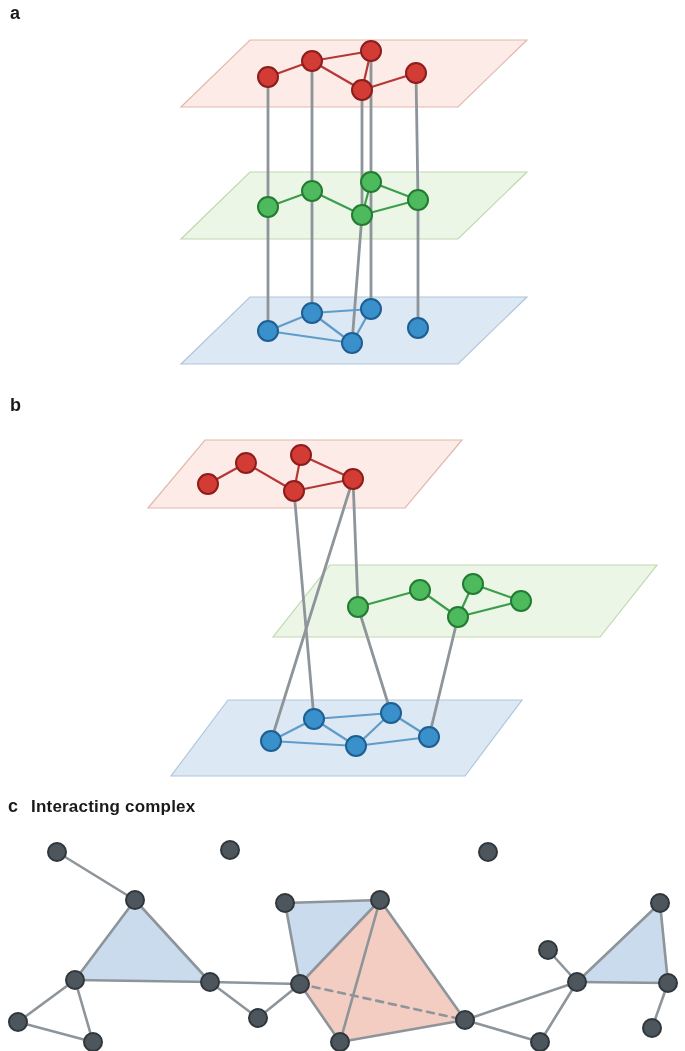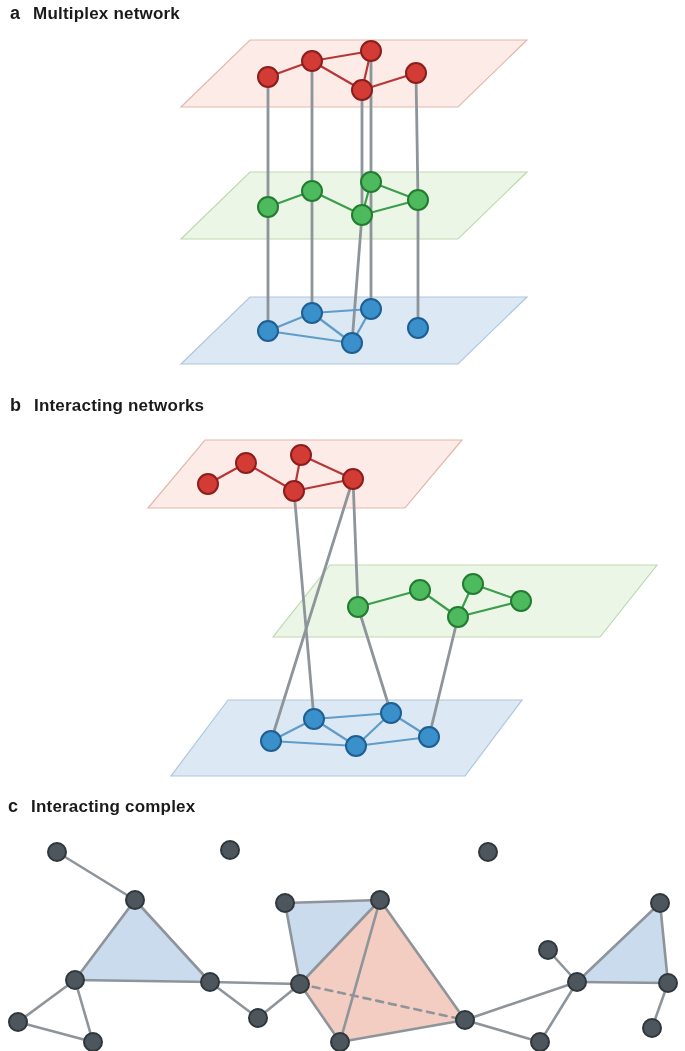--- a/index.html
+++ b/index.html
@@ -146,26 +146,24 @@
       <circle cx="540" cy="1042" r="9" fill="#4d565c" stroke="#2f373c" stroke-width="2"></circle>
       <circle cx="548" cy="950" r="9" fill="#4d565c" stroke="#2f373c" stroke-width="2"></circle>
       <circle cx="577" cy="982" r="9" fill="#4d565c" stroke="#2f373c" stroke-width="2"></circle>
       <circle cx="660" cy="903" r="9" fill="#4d565c" stroke="#2f373c" stroke-width="2"></circle>
       <circle cx="668" cy="983" r="9" fill="#4d565c" stroke="#2f373c" stroke-width="2"></circle>
       <circle cx="652" cy="1028" r="9" fill="#4d565c" stroke="#2f373c" stroke-width="2"></circle>
     </svg>
 
   <div class="panel-title" style="left:10px;top:3px">
     <span class="panel-letter">a</span>
-    <span class="panel-name">Multiplex network</span>
   </div>
 
   <div class="panel-title" style="left:10px;top:395px">
     <span class="panel-letter">b</span>
-    <span class="panel-name">Interacting networks</span>
   </div>
 
   <div class="panel-title" style="left:8px;top:796px">
     <span class="panel-letter">c</span>
     <span class="panel-name">Interacting complex</span>
   </div>
 
 </div>
 
 </body></html>

